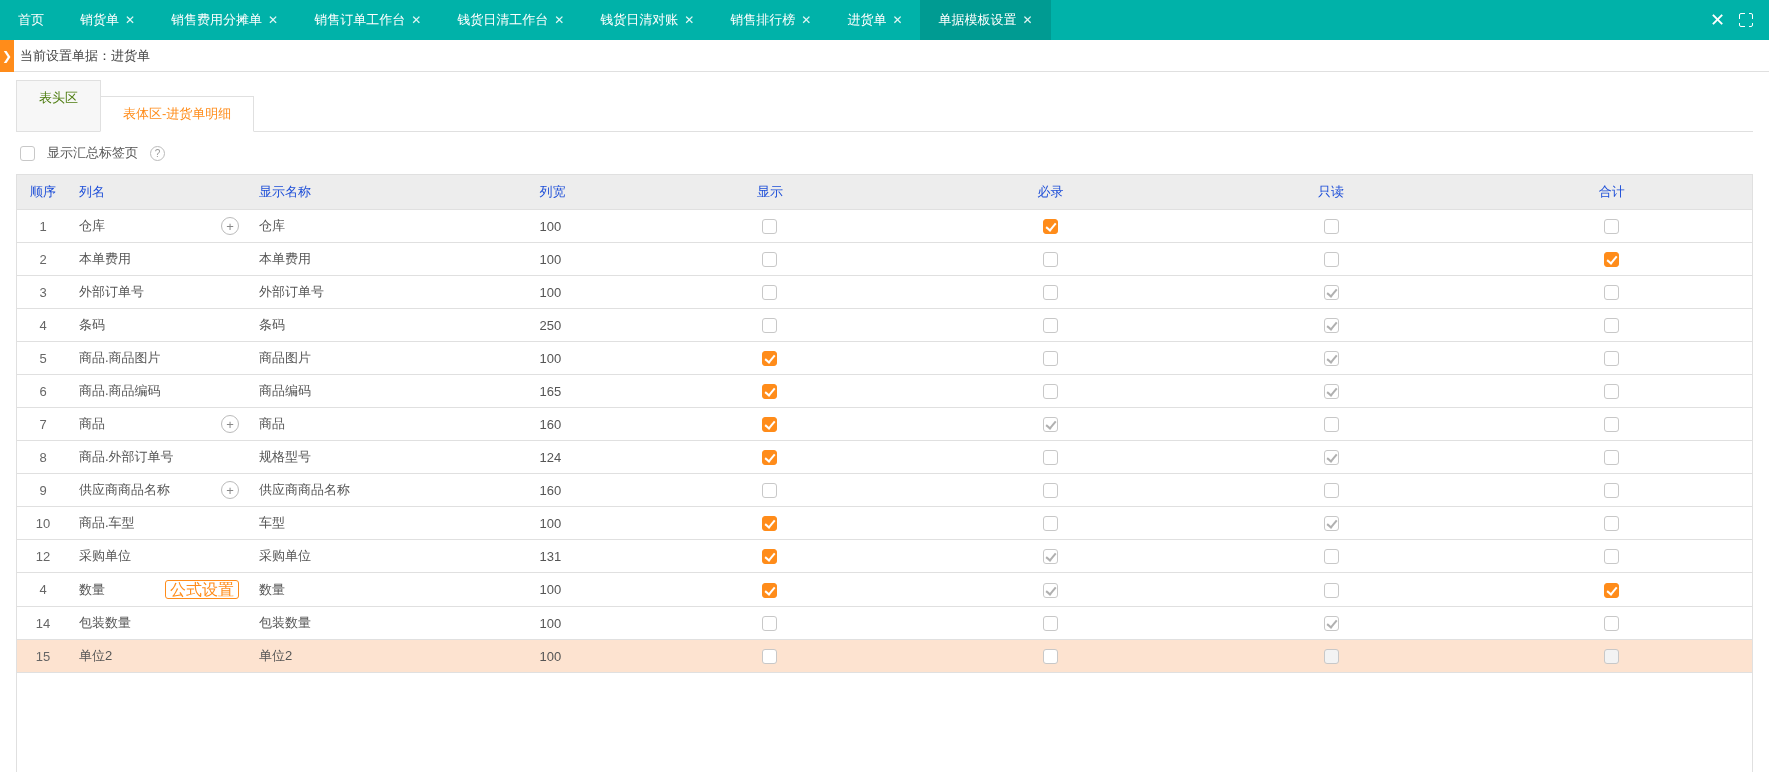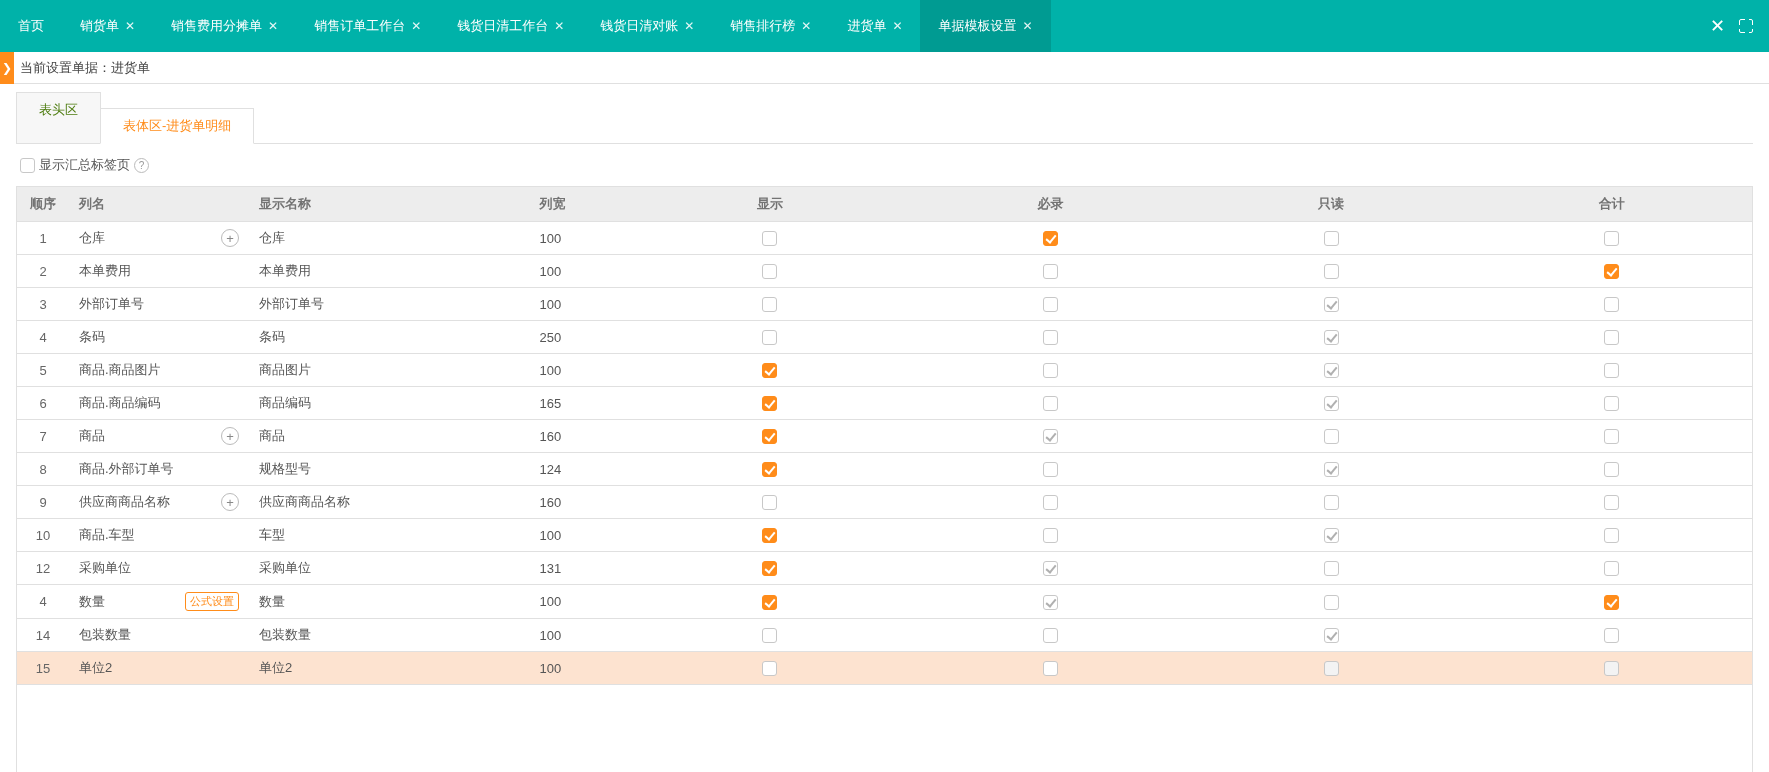--- a/index.html
+++ b/index.html
@@ -19,21 +19,21 @@
     font-family: "Microsoft YaHei", Arial, sans-serif;
     font-size: 13px;
     color: #333;
     background: #fff;
     height: 100%;
     overflow: hidden;
   }
   
   .topbar {
     background: var(--teal);
-    height: 52px;
+    height: 40px;
     display: flex;
     align-items: stretch;
     color: #fff;
     position: relative;
   }
   .topbar-tabs { display: flex; align-items: stretch; }
   .top-tab {
     display: flex;
     align-items: center;
     padding: 0 18px;
@@ -133,21 +133,21 @@
   .subtabs-line {
     border-bottom: 1px solid var(--border);
     margin-top: -1px;
   }
 
   
   .opts-row {
     padding: 12px 4px;
     display: flex;
     align-items: center;
-    gap: 4px;
+    gap: 12px;
     color: #555;
   }
   .help-circle {
     display:inline-flex;
     width:15px; height:15px;
     border:1px solid #bbb;
     border-radius:50%;
     align-items:center; justify-content:center;
     font-size:10px; color:#999;
   }
@@ -159,22 +159,22 @@
     border: 1px solid var(--border);
     border-bottom: none;
   }
   table {
     width: 100%;
     border-collapse: collapse;
     table-layout: fixed;
   }
   thead th {
     background: #EDEDED;
-    font-weight: 700;
-    color: #737373;
+    font-weight: 400;
+    color: #1d4ed8;
     text-align: left;
     padding: 8px 10px;
     border-bottom: 1px solid var(--border);
     font-size: 13px;
     position: sticky;
     top: 0;
     z-index: 3;
   }
   thead th.center, tbody td.center { text-align: center; }
   tbody td {
@@ -199,21 +199,21 @@
     border-radius:50%;
     display:inline-flex; align-items:center; justify-content:center;
     color:#888; font-size:13px; line-height:1;
     cursor:pointer; flex-shrink:0;
   }
   .formula-badge {
     border:1px solid var(--orange);
     color: var(--orange);
     border-radius:3px;
     padding:0 4px;
-    font-size:11px;
+    font-size:16px;
     line-height:17px;
   }
 
   
   .cb {
     display:inline-block;
     width:15px; height:15px;
     border:1px solid #C8C8C8;
     border-radius:3px;
     position:relative;

